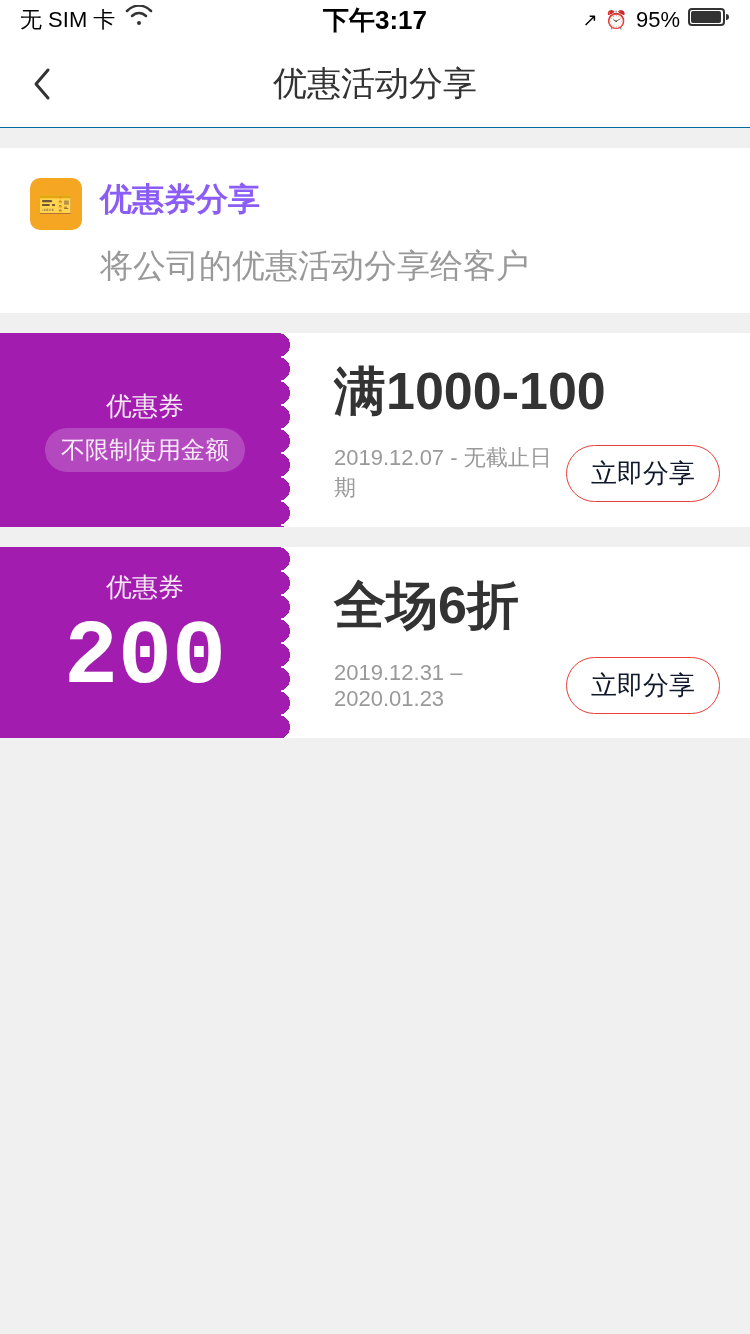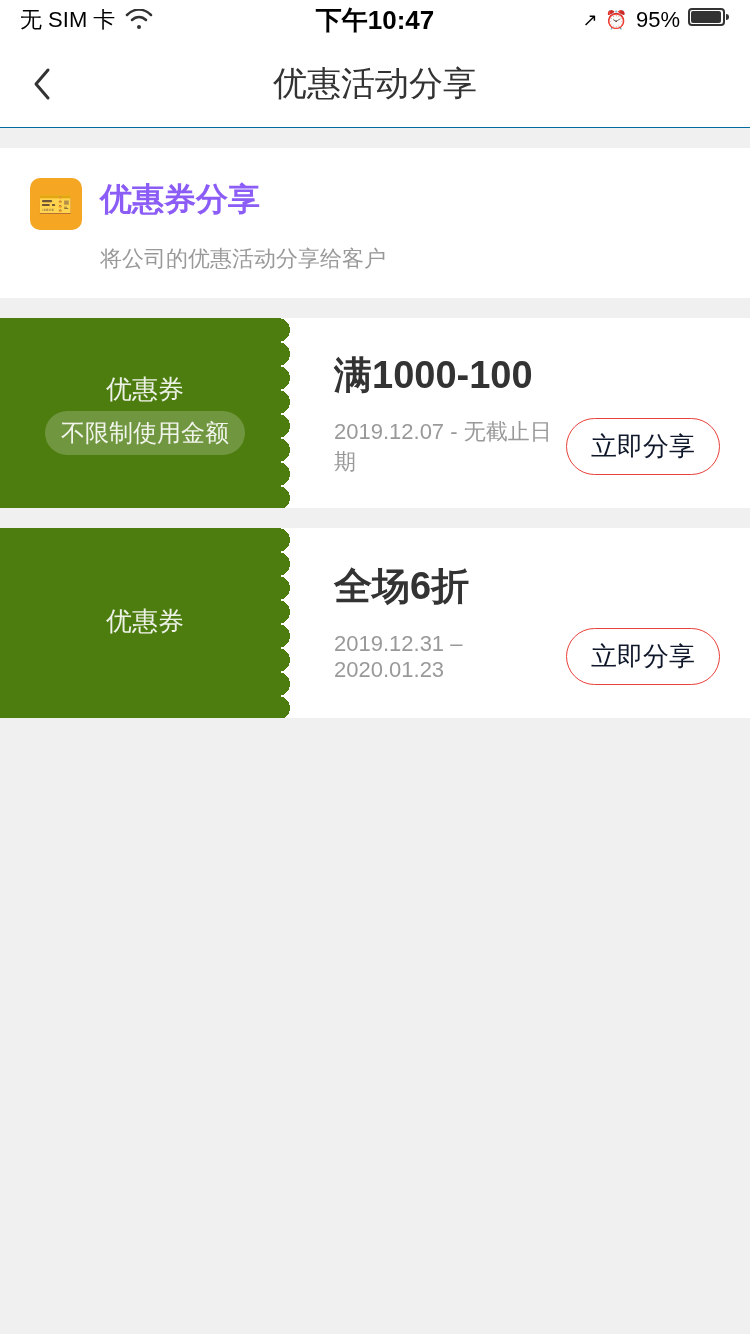--- a/index.html
+++ b/index.html
@@ -19,21 +19,21 @@
       background: #fff;
       display: flex;
       align-items: center;
       justify-content: space-between;
       padding: 0 20px;
       font-size: 24px;
       font-weight: 500;
     }
     .status-left {
       display: flex;
-      align-items: flex-end;
+      align-items: flex-start;
       gap: 10px;
       font-size: 22px;
     }
     .status-center {
       font-size: 26px;
       font-weight: 600;
       position: absolute;
       left: 50%;
       transform: translateX(-50%);
     }
@@ -91,21 +91,21 @@
       flex-shrink: 0;
     }
     .section-text-group {}
     .section-title {
       font-size: 32px;
       font-weight: 600;
       color: #8b5cf6;
       margin-bottom: 6px;
     }
     .section-subtitle {
-      font-size: 22px;
+      font-size: 33px;
       color: #999;
       margin-top: 22px;
     }
 
     
     .coupon-list {
       padding: 20px 0;
       display: flex;
       flex-direction: column;
       gap: 20px;
@@ -117,21 +117,21 @@
       display: flex;
       align-items: stretch;
       min-height: 190px;
       position: relative;
       overflow: visible;
     }
 
     
     .coupon-left {
       width: 290px;
-      background: #4d7c0f;
+      background: #a21caf;
       display: flex;
       flex-direction: column;
       align-items: center;
       justify-content: center;
       padding: 20px 4px;
       position: relative;
       flex-shrink: 0;
       font-family: Liberation Mono, monospace;
     }
 
@@ -172,21 +172,21 @@
     
     .coupon-right {
       flex: 1;
       padding: 24px 30px 24px 44px;
       display: flex;
       flex-direction: column;
       justify-content: center;
       gap: 16px;
     }
     .coupon-name {
-      font-size: 38px;
+      font-size: 52px;
       font-weight: 600;
       color: #333;
     }
     .coupon-meta {
       display: flex;
       align-items: center;
       justify-content: space-between;
       gap: 10px;
     }
     .coupon-date {
@@ -220,21 +220,21 @@
   <div class="status-left">
     <span>无 SIM 卡</span>
     <span>
       <svg width="28" height="20" viewBox="0 0 28 20" fill="none">
         <path d="M14 16a2 2 0 110 4 2 2 0 010-4z" fill="#333"></path>
         <path d="M7 11c1.9-1.9 4.5-3 7-3s5.1 1.1 7 3" stroke="#333" stroke-width="2.5" fill="none" stroke-linecap="round"></path>
         <path d="M2 6c3.3-3.3 7.8-5.4 12-5.4s8.7 2.1 12 5.4" stroke="#333" stroke-width="2.5" fill="none" stroke-linecap="round"></path>
       </svg>
     </span>
   </div>
-  <div class="status-center">下午10:47</div>
+  <div class="status-center">下午3:17</div>
   <div class="status-right">
     <span style="font-size:18px;">↗</span>
     <span style="font-size:18px;">⏰</span>
     <span style="font-size:22px;">95%</span>
     <span>
       <svg width="42" height="22" viewBox="0 0 42 22" fill="none">
         <rect x="1" y="3" width="35" height="16" rx="3" stroke="#333" stroke-width="2"></rect>
         <rect x="3" y="5" width="30" height="12" rx="2" fill="#333"></rect>
         <path d="M38 8v6a3 3 0 000-6z" fill="#333"></path>
       </svg>
@@ -273,20 +273,21 @@
       <div class="coupon-meta">
         <span class="coupon-date">2019.12.07 - 无截止日期</span>
         <button class="share-btn">立即分享</button>
       </div>
     </div>
   </div>
 
   <div class="coupon-card">
     <div class="coupon-left">
       <span class="coupon-label">优惠券</span>
+      <span class="coupon-amount">200</span>
     </div>
     <div class="coupon-right">
       <div class="coupon-name">全场6折</div>
       <div class="coupon-meta">
         <span class="coupon-date">2019.12.31 – 2020.01.23</span>
         <button class="share-btn">立即分享</button>
       </div>
     </div>
   </div>
 

